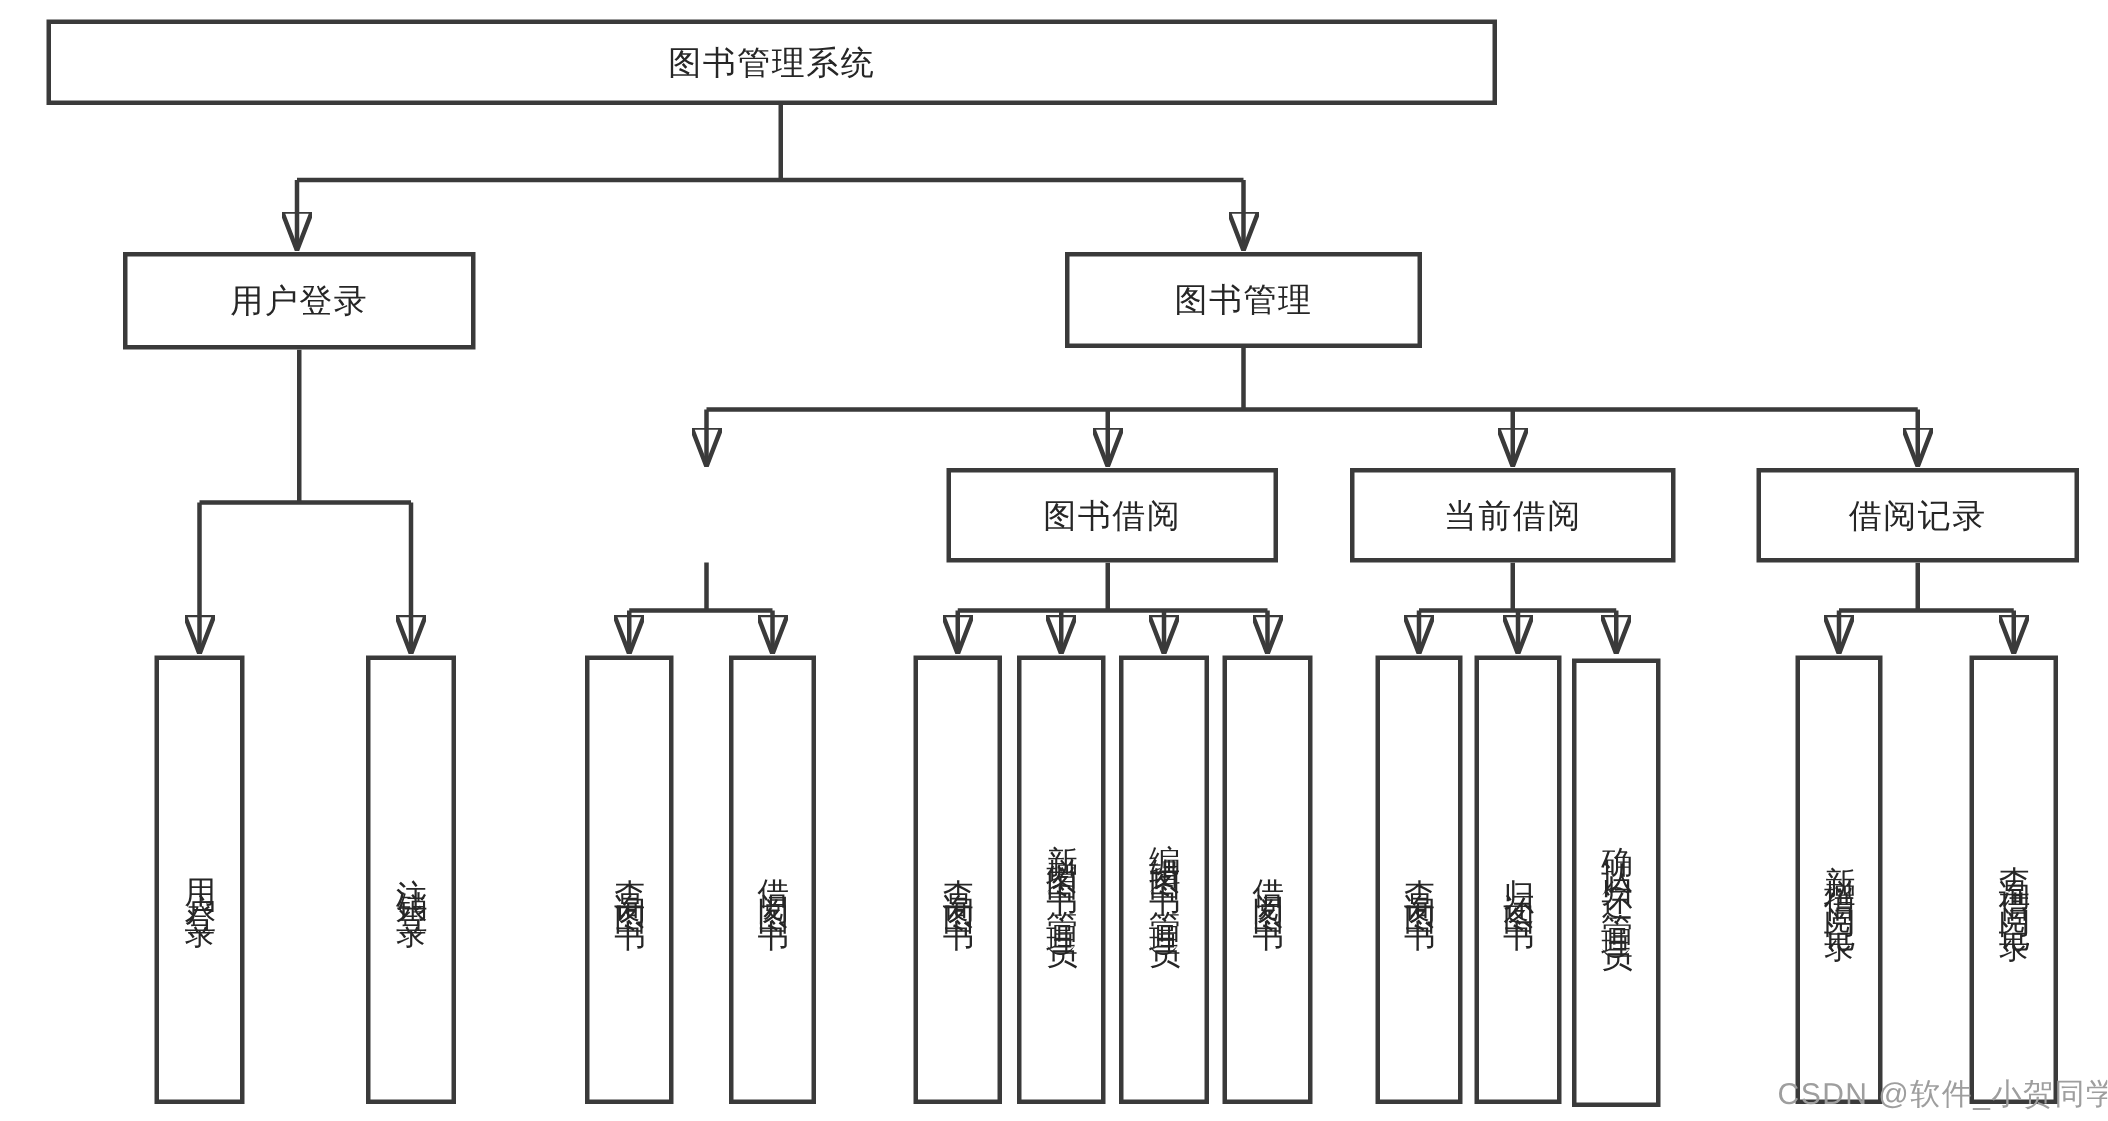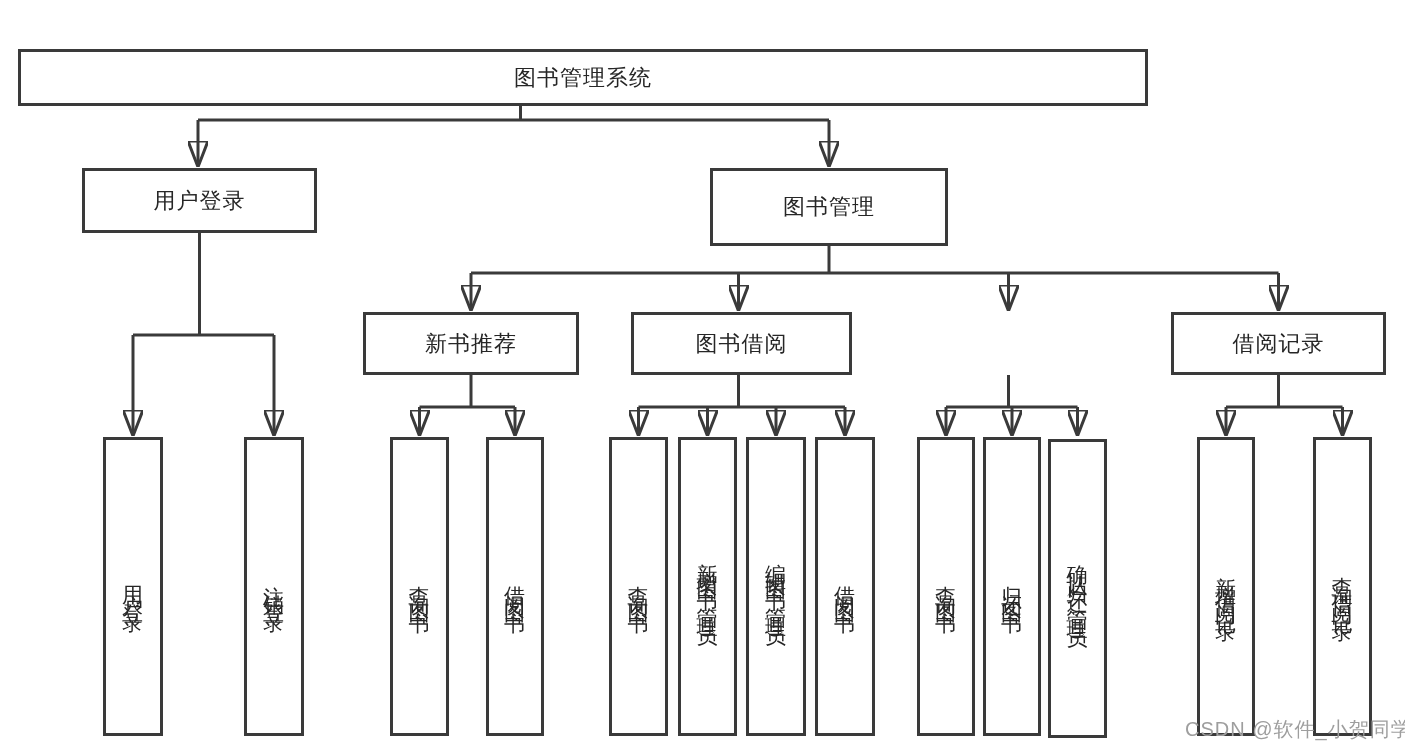--- a/index.html
+++ b/index.html
@@ -87,36 +87,36 @@
     <path d="M1008.5 375 V407 M946 407 H1077.5"></path>
     <line x1="946" y1="407" x2="946" y2="435" marker-end="url(#arrow)"></line>
     <line x1="1012" y1="407" x2="1012" y2="435" marker-end="url(#arrow)"></line>
     <line x1="1077.5" y1="407" x2="1077.5" y2="435" marker-end="url(#arrow)"></line>
 
     <path d="M1278.5 375 V407 M1226 407 H1342.5"></path>
     <line x1="1226" y1="407" x2="1226" y2="435" marker-end="url(#arrow)"></line>
     <line x1="1342.5" y1="407" x2="1342.5" y2="435" marker-end="url(#arrow)"></line>
   </svg>
 
-  <div class="node h" style="left:18px;top:13px;width:1130px;height:57px;margin-top:36px;">
+  <div class="node h" style="left:31px;top:13px;width:967px;height:57px;">
     <span>图书管理系统</span>
   </div>
 
   <div class="node h" style="left:82px;top:168px;width:235px;height:65px;">
     <span>用户登录</span>
   </div>
-  <div class="node h" style="left:710px;top:168px;width:238px;height:78px;">
+  <div class="node h" style="left:710px;top:168px;width:238px;height:64px;">
     <span>图书管理</span>
   </div>
 
-  <div class="node h" style="left:363px;top:312px;width:216px;height:63px;">
-    <span>新书推荐</span>
-  </div>
   <div class="node h" style="left:631px;top:312px;width:221px;height:63px;">
     <span>图书借阅</span>
+  </div>
+  <div class="node h" style="left:900px;top:312px;width:217px;height:63px;">
+    <span>当前借阅</span>
   </div>
   <div class="node h" style="left:1171px;top:312px;width:215px;height:63px;">
     <span>借阅记录</span>
   </div>
 
   <div class="node v" style="left:103px;top:437px;width:60px;height:299px;">
     <span>用户登录</span>
   </div>
   <div class="node v" style="left:244px;top:437px;width:60px;height:299px;">
     <span>注销登录</span>

